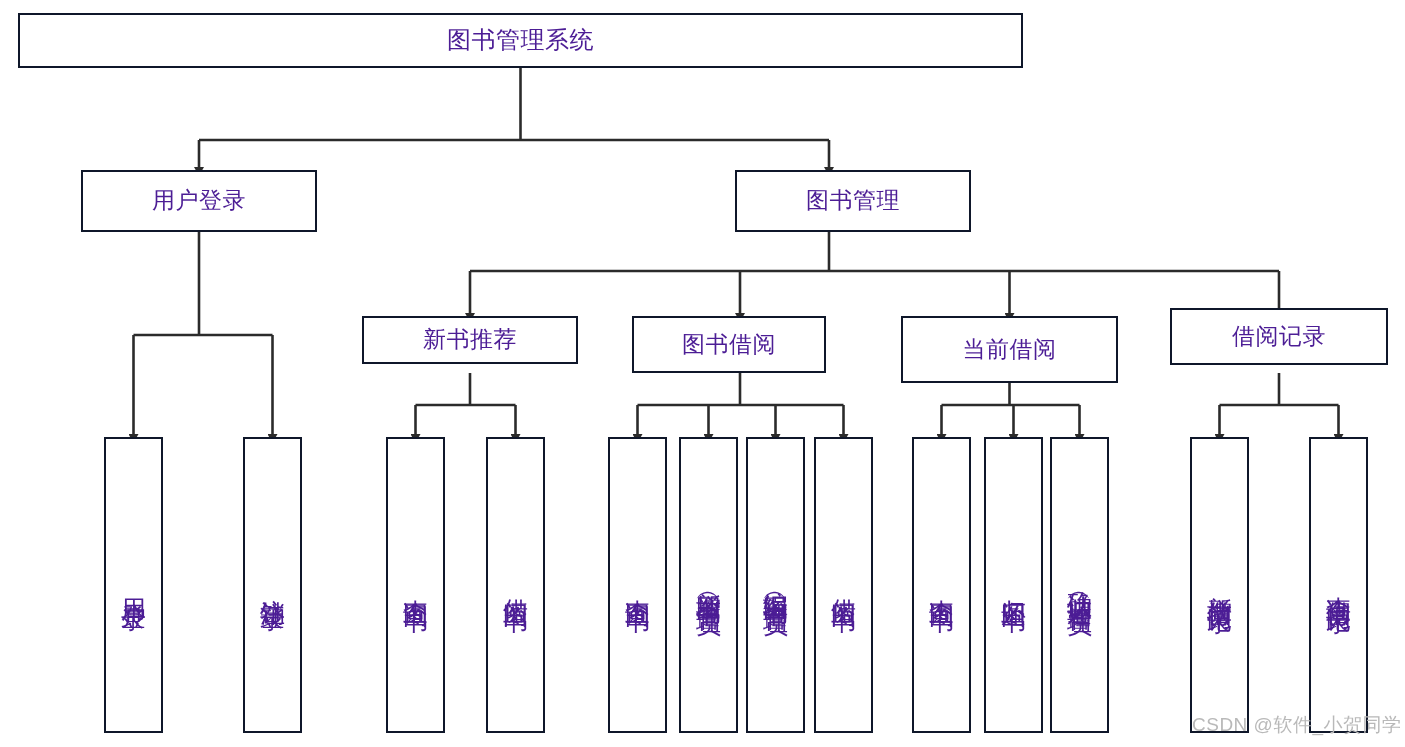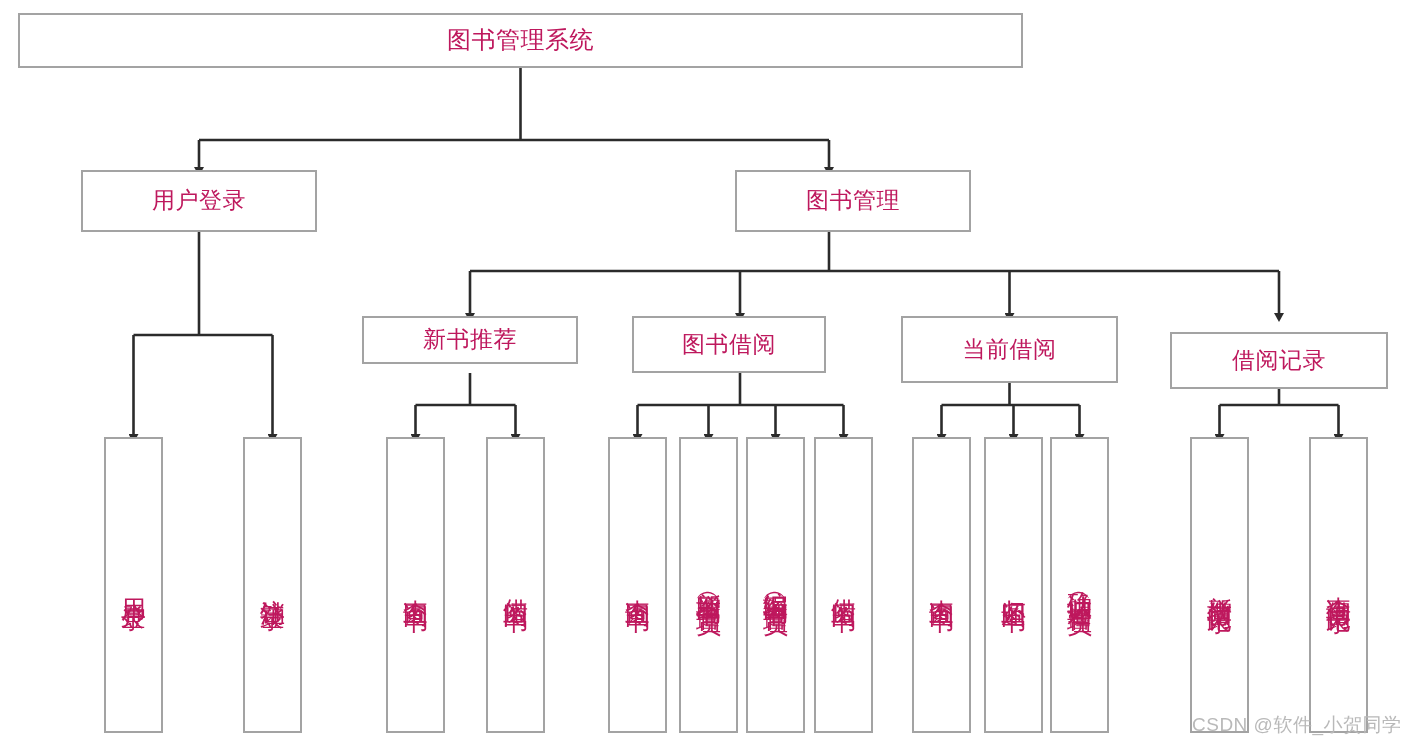--- a/index.html
+++ b/index.html
@@ -23,25 +23,25 @@
     left: 0;
     top: 0;
     width: 1405px;
     height: 747px;
     pointer-events: none;
   }
   .node {
     position: absolute;
     box-sizing: border-box;
     background: #ffffff;
-    border: 2px solid #a3a3a3;
+    border: 2px solid #0f172a;
     display: flex;
     align-items: center;
     justify-content: center;
-    color: #be185d;
+    color: #4c1d95;
   }
   .node .label {
     display: block;
     text-align: center;
     line-height: 1.18;
     letter-spacing: 0.5px;
   }
   
   .node.horiz .label {
     font-size: 23px;
@@ -131,21 +131,21 @@
       </div>
       <div class="node horiz" style="left: 362px; top: 316px; width: 216px; height: 48px;">
         <span class="label">新书推荐</span>
       </div>
       <div class="node horiz" style="left: 632px; top: 316px; width: 194px; height: 57px;">
         <span class="label">图书借阅</span>
       </div>
       <div class="node horiz" style="left: 901px; top: 316px; width: 217px; height: 67px;">
         <span class="label">当前借阅</span>
       </div>
-      <div class="node horiz" style="left: 1170px; top: 332px; width: 218px; height: 57px; align-items: center;">
+      <div class="node horiz" style="left: 1170px; top: 308px; width: 218px; height: 57px; align-items: center;">
         <span class="label">借阅记录</span>
       </div>
       <div class="node vert" style="left: 104px; top: 437px; width: 59px; height: 296px;">
         <span class="label">用户登录</span>
       </div>
       <div class="node vert" style="left: 243px; top: 437px; width: 59px; height: 296px;">
         <span class="label">注销登录</span>
       </div>
       <div class="node vert" style="left: 386px; top: 437px; width: 59px; height: 296px;">
         <span class="label">查询图书</span>

